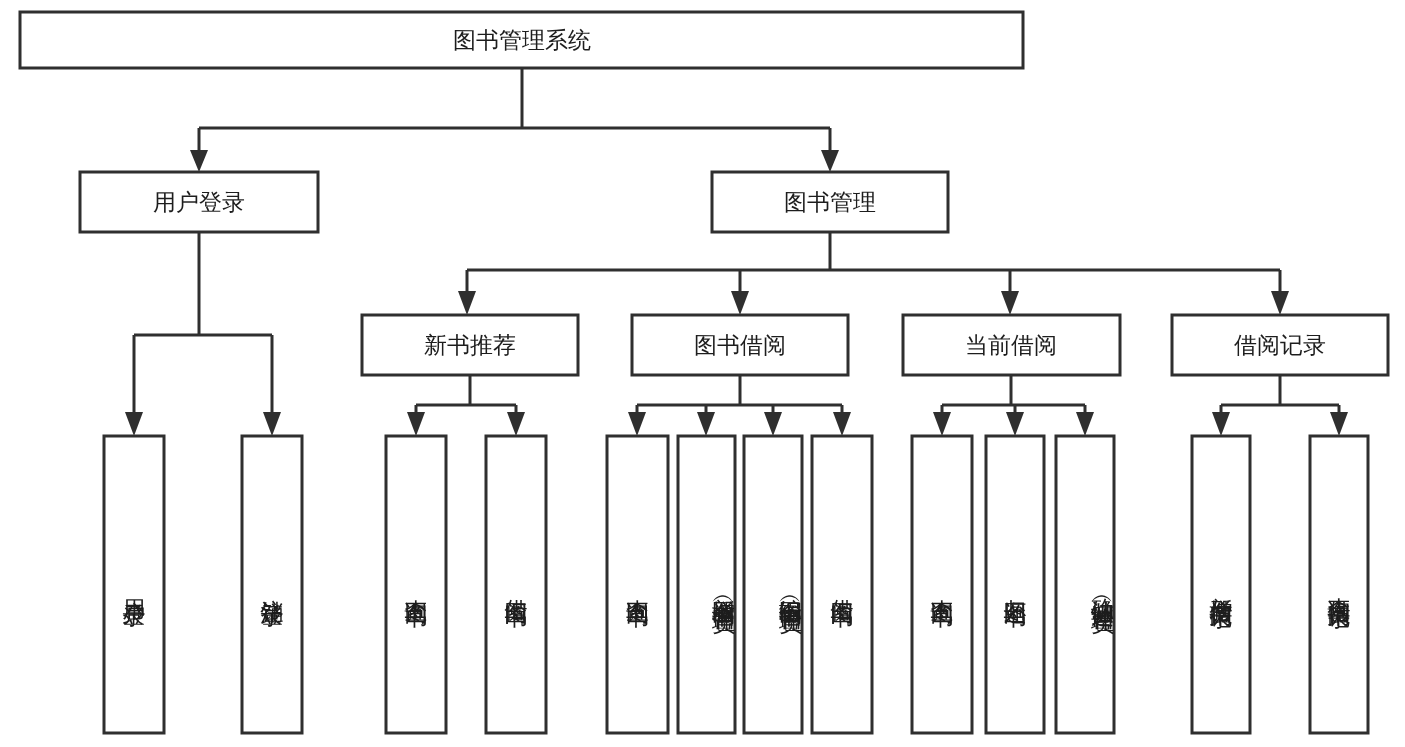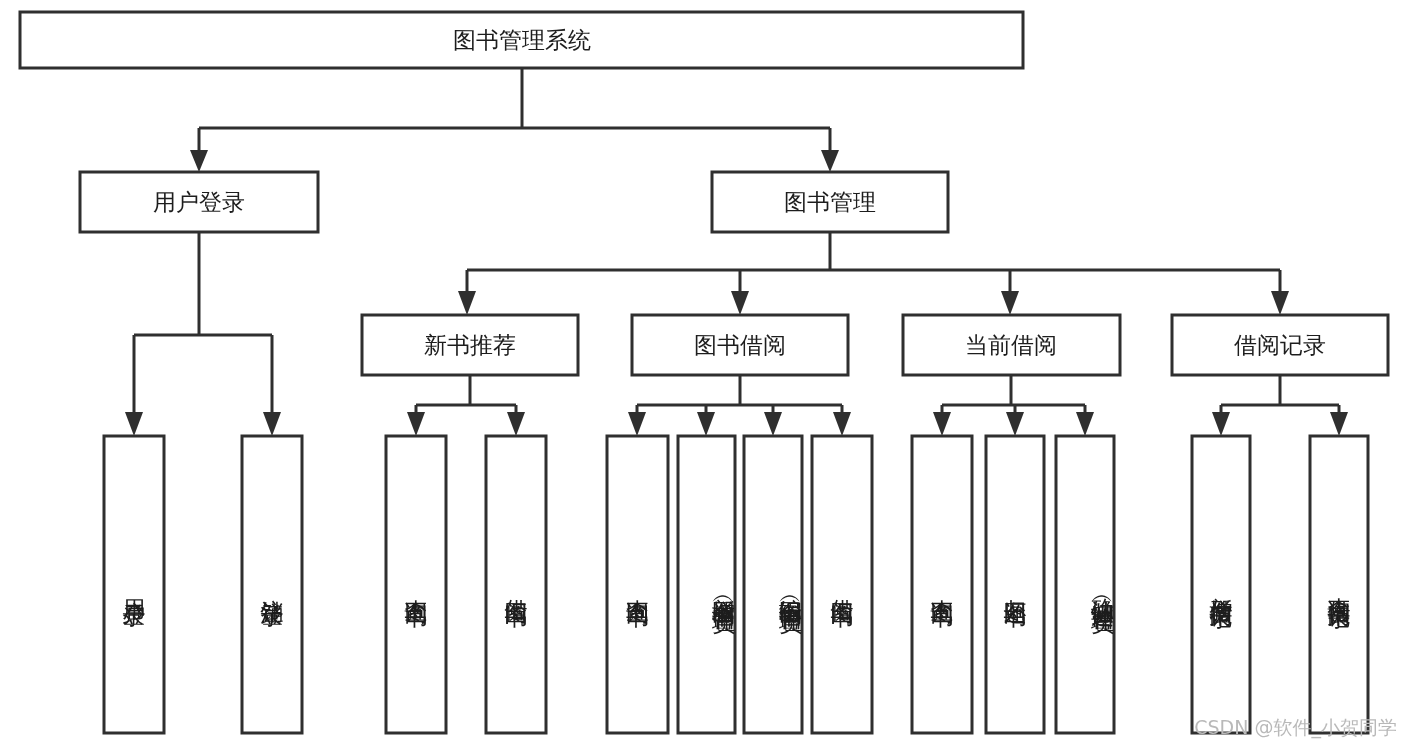--- a/index.html
+++ b/index.html
@@ -220,15 +220,14 @@
   <div class="vlabel center-v" style="left:607px; top:436px; width:61px; height:297px;">查询图书</div>
   <div class="vlabel" style="left:678px; top:444px; width:57px; height:289px;">新增图书（管理员）</div>
   <div class="vlabel" style="left:744px; top:444px; width:58px; height:289px;">编辑图书（管理员）</div>
   <div class="vlabel center-v" style="left:812px; top:436px; width:60px; height:297px;">借阅图书</div>
   <div class="vlabel center-v" style="left:912px; top:436px; width:60px; height:297px;">查询图书</div>
   <div class="vlabel center-v" style="left:986px; top:436px; width:58px; height:297px;">归还图书</div>
   <div class="vlabel" style="left:1056px; top:444px; width:58px; height:289px;">确认归还（管理员）</div>
   <div class="vlabel center-v" style="left:1192px; top:436px; width:58px; height:297px;">新增借阅记录</div>
   <div class="vlabel center-v" style="left:1310px; top:436px; width:58px; height:297px;">查询借阅记录</div>
 
-  <div class="watermark">CSDN @软件_小贺同学</div>
 
 </div>
 
 </body></html>

